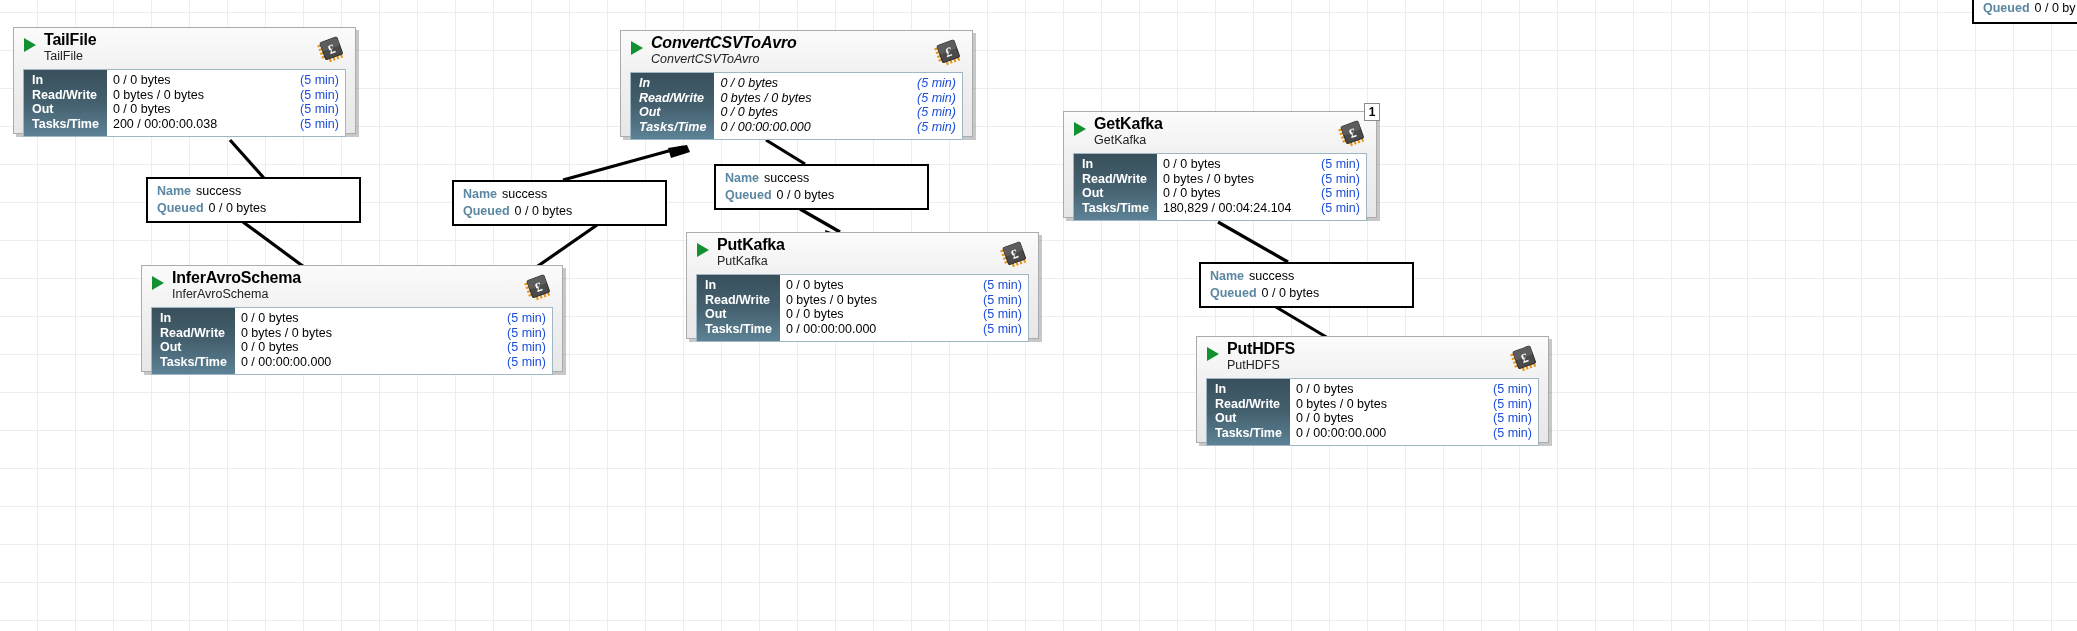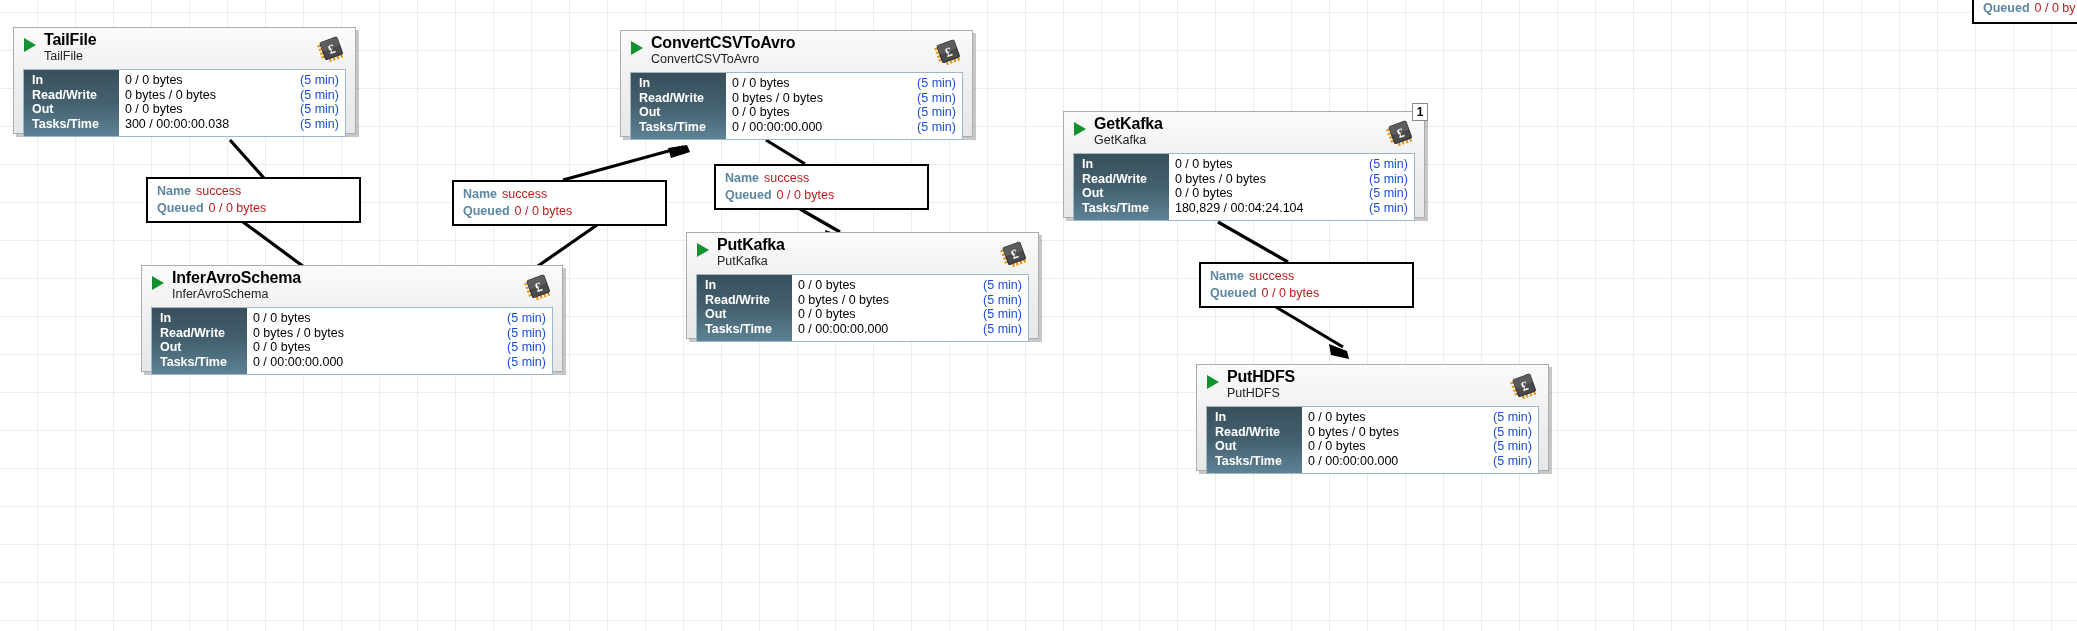--- a/index.html
+++ b/index.html
@@ -51,40 +51,40 @@
     padding:0 3px;box-sizing:border-box;
   }
 
   
   .stats{
     position:absolute;left:9px;right:9px;top:41px;
     display:flex;border:1px solid #9fb6c4;background:#ffffff;box-sizing:border-box;
   }
   .stats-labels{
     background:linear-gradient(to bottom,#39505c 0%,#44606e 50%,#5d8296 100%);
-    padding:3px 20px 4px 8px;box-sizing:border-box;
+    padding:3px 8px 4px 8px;box-sizing:border-box;
   }
   .stats-labels div{
     color:#ffffff;font-size:12.5px;font-weight:bold;line-height:14.7px;white-space:nowrap;
   }
   .stats-body{flex:1;position:relative;padding:3px 6px 4px 6px;box-sizing:border-box;}
   .stats-body .row{
     display:flex;justify-content:space-between;align-items:baseline;
     font-size:12.5px;line-height:14.7px;color:#000;white-space:nowrap;
   }
   .stats-body .row .age{color:#1d4ed8;}
 
   
   .conn{
     position:absolute;background:#ffffff;border:2px solid #000000;
     box-sizing:border-box;padding:4px 9px 5px 9px;
   }
   .conn .line{font-size:12.5px;line-height:16.5px;white-space:nowrap;color:#000;}
   .conn .k{color:#5b87a2;font-weight:bold;}
-  .conn .v{color:#b91c1c;padding-left:5px;}
+  .conn .v{color:#000000;padding-left:5px;}
 </style>
 </head>
 <body>
 
 <div id="canvas">
 
   <svg id="edges" viewBox="0 0 2077 631" width="2077" height="631">
     <g stroke="#000000" stroke-width="3.2" fill="none">
 
       <line x1="230" y1="140" x2="303" y2="222"></line>
@@ -151,27 +151,27 @@
           </div>
           <div class="row">
             <span>0 bytes / 0 bytes</span>
             <span class="age">(5 min)</span>
           </div>
           <div class="row">
             <span>0 / 0 bytes</span>
             <span class="age">(5 min)</span>
           </div>
           <div class="row">
-            <span>300 / 00:00:00.038</span>
-            <span class="age">(5 min)</span>
-          </div>
-        </div>
-      </div>
-    </div>
-    <div class="proc" style="left: 620px; top: 30px; width: 353px; height: 107px;">
+            <span>200 / 00:00:00.038</span>
+            <span class="age">(5 min)</span>
+          </div>
+        </div>
+      </div>
+    </div>
+    <div class="proc" style="left: 620px; top: 30px; width: 353px; height: 107px; font-style: italic;">
       <div class="proc-head">
         <span class="play-tri"></span>
         <span class="proc-title">ConvertCSVToAvro</span>
         <span class="proc-type">ConvertCSVToAvro</span>
         <span class="chip-icon">
           <svg viewBox="0 0 30 30" width="30" height="30">
             <g transform="rotate(-20 15 15)">
               <g fill="#e8941a">
                 <rect x="3.2" y="7" width="4.4" height="2.1"></rect>
                 <rect x="3.2" y="11" width="4.4" height="2.1"></rect>
@@ -210,21 +210,21 @@
             <span>0 / 0 bytes</span>
             <span class="age">(5 min)</span>
           </div>
           <div class="row">
             <span>0 / 00:00:00.000</span>
             <span class="age">(5 min)</span>
           </div>
         </div>
       </div>
     </div>
-    <div class="proc" style="left: 1063px; top: 111px; width: 362px; height: 107px;">
+    <div class="proc" style="left: 1063px; top: 111px; width: 314px; height: 107px;">
       <div class="proc-head">
         <span class="play-tri"></span>
         <span class="proc-title">GetKafka</span>
         <span class="proc-type">GetKafka</span>
         <span class="chip-icon">
           <svg viewBox="0 0 30 30" width="30" height="30">
             <g transform="rotate(-20 15 15)">
               <g fill="#e8941a">
                 <rect x="3.2" y="7" width="4.4" height="2.1"></rect>
                 <rect x="3.2" y="11" width="4.4" height="2.1"></rect>
@@ -369,21 +369,21 @@
             <span>0 / 0 bytes</span>
             <span class="age">(5 min)</span>
           </div>
           <div class="row">
             <span>0 / 00:00:00.000</span>
             <span class="age">(5 min)</span>
           </div>
         </div>
       </div>
     </div>
-    <div class="proc" style="left: 1196px; top: 364px; width: 353px; height: 107px;">
+    <div class="proc" style="left: 1196px; top: 336px; width: 353px; height: 107px;">
       <div class="proc-head">
         <span class="play-tri"></span>
         <span class="proc-title">PutHDFS</span>
         <span class="proc-type">PutHDFS</span>
         <span class="chip-icon">
           <svg viewBox="0 0 30 30" width="30" height="30">
             <g transform="rotate(-20 15 15)">
               <g fill="#e8941a">
                 <rect x="3.2" y="7" width="4.4" height="2.1"></rect>
                 <rect x="3.2" y="11" width="4.4" height="2.1"></rect>

